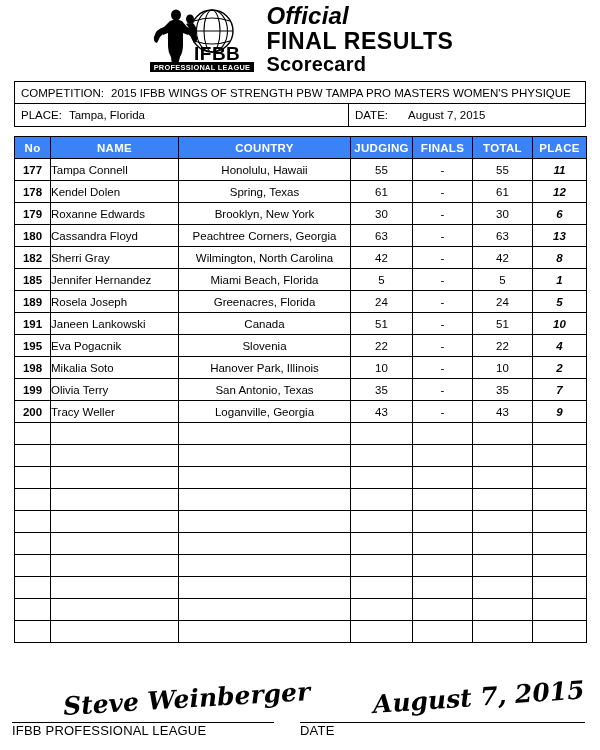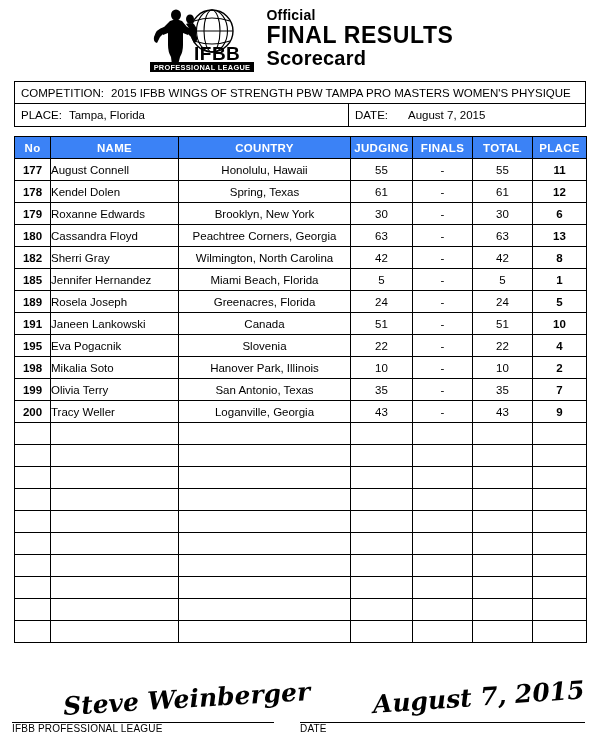--- a/index.html
+++ b/index.html
@@ -44,21 +44,21 @@
     display: flex;
     flex-direction: column;
     justify-content: center;
     line-height: 1.08;
   }
   .title-line {
     font-weight: bold;
     letter-spacing: 0.2px;
     white-space: nowrap;
   }
-  .title-line.l1 { font-size: 14px; }
+  .title-line.l1 { font-size: 24px; font-style: italic; }
   .title-line.l2 { font-size: 23px; letter-spacing: 0.6px; }
   .title-line.l3 { font-size: 20px; }
 
   
   .info-box {
     position: absolute;
     left: 14px;
     top: 81px;
     width: 572px;
     border: 1.5px solid #000;
@@ -123,21 +123,21 @@
   .c-country{ width: 172px; }
   .c-judging{ width: 62px; }
   .c-finals { width: 60px; }
   .c-total  { width: 60px; }
   .c-place  { width: 54px; }
 
   td.n-no    { text-align: center; font-weight: bold; }
   td.n-name  { text-align: left; padding-left: 7px; }
   td.n-ctry  { text-align: center; padding-left: 7px; }
   td.n-num   { text-align: center; }
-  td.n-place { text-align: center; font-weight: bold; }
+  td.n-place { text-align: center; font-weight: bold; font-style: italic; }
 
   tr.empty-row td { height: 22px; }
 
   
   .footer {
     position: absolute;
     left: 0;
     top: 690px;
     width: 600px;
     height: 60px;
@@ -156,21 +156,21 @@
     height: 0;
     border-top: 1.6px solid #000;
   }
   .sig-group.left  .sig-line { width: 262px; }
   .sig-group.right .sig-line { width: 285px; }
 
   .sig-caption {
     position: absolute;
     left: 0;
     top: 33px;
-    font-size: 10px;
+    font-size: 13px;
     letter-spacing: 0.2px;
     white-space: nowrap;
   }
 
   .sig-script {
     position: absolute;
     font-family: "DejaVu Serif", serif;
     font-style: italic;
     font-weight: bold;
     white-space: nowrap;
@@ -269,21 +269,21 @@
         <th>COUNTRY</th>
         <th>JUDGING</th>
         <th>FINALS</th>
         <th>TOTAL</th>
         <th>PLACE</th>
       </tr>
     </thead>
     <tbody id="results-body">
         <tr>
           <td class="n-no">177</td>
-          <td class="n-name">August Connell</td>
+          <td class="n-name">Tampa Connell</td>
           <td class="n-ctry">Honolulu, Hawaii</td>
           <td class="n-num">55</td>
           <td class="n-num">-</td>
           <td class="n-num">55</td>
           <td class="n-place">11</td>
         </tr>
         <tr>
           <td class="n-no">178</td>
           <td class="n-name">Kendel Dolen</td>
           <td class="n-ctry">Spring, Texas</td>

